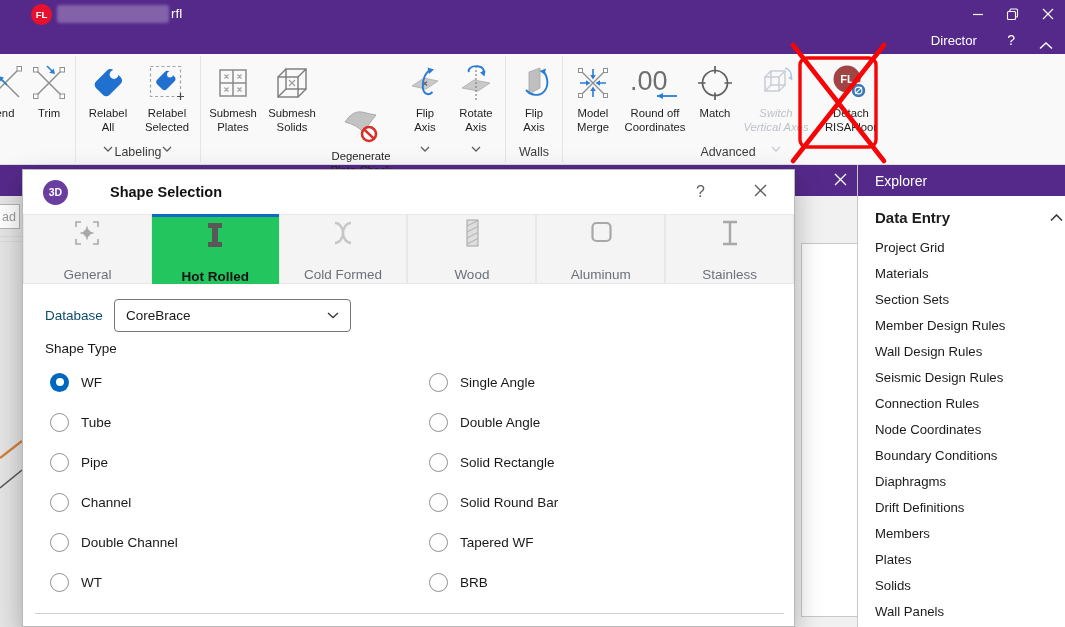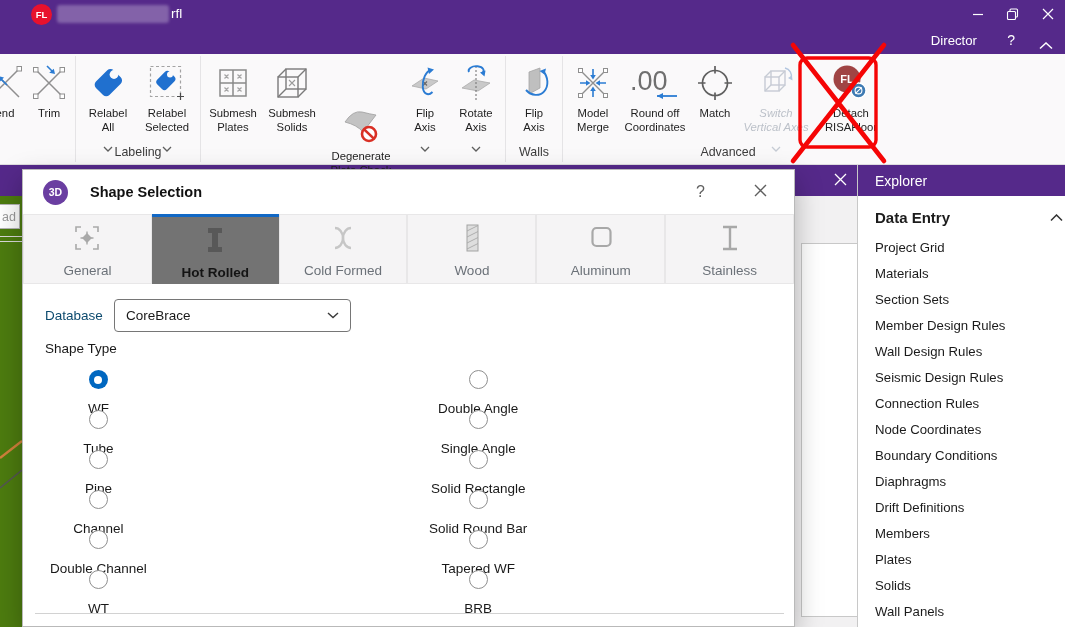--- a/index.html
+++ b/index.html
@@ -26,48 +26,48 @@
   .rbtn{display:flex;flex-direction:column;align-items:center;padding-top:5px;box-sizing:border-box;cursor:default;}
   .ricon{height:47px;display:flex;align-items:center;}
   .rlabel{font-size:11.3px;line-height:1.28;text-align:center;color:#1e1e1e;white-space:pre-line;}
   .rchev{margin-top:3px;height:7px;}
   .glabel{font-size:12.4px;color:#3c3c3c;padding:0 6px 5px;margin-top:auto;}
   .rsep{width:1px;background:#e5e4e6;margin:2px 3px;}
   .disabled .rlabel{color:#bcc1c9;}
   
   .inner-bar{position:absolute;left:0;top:165px;width:857px;height:31px;background:#55298a;z-index:1;}
   .inner-close{position:absolute;right:9px;top:7px;}
-  .ws-left{position:absolute;left:0;top:196px;width:22px;height:431px;background:#4d7c0f;z-index:1;overflow:hidden;}
+  .ws-left{position:absolute;left:0;top:196px;width:22px;height:431px;background:#e5e5e5;z-index:1;overflow:hidden;}
   .ws-combo{position:absolute;left:-32px;top:8px;width:52px;height:25px;background:#fff;border:1px solid #b5b5b5;
             display:flex;align-items:center;justify-content:flex-end;padding-right:3px;
             color:#9a9a9a;font-size:12.5px;box-sizing:border-box;}
   .ws-lines{position:absolute;left:0;top:40px;width:22px;height:4px;border-top:1px solid #d9d9d9;border-bottom:1px solid #d9d9d9;}
   .ws-right{position:absolute;left:795px;top:196px;width:62px;height:431px;background:#f2f1f2;z-index:1;}
   .ws-panel{position:absolute;left:6px;top:47px;width:70px;height:372px;background:#fff;border:1px solid #c8c8c8;}
   
   .dialog{position:absolute;left:22px;top:169px;width:773px;height:458px;background:#fff;
           border:1px solid #b9b9b9;box-sizing:border-box;box-shadow:0 10px 26px rgba(0,0,0,.28);z-index:5;}
   .dhead{position:absolute;left:0;top:0;width:100%;height:44px;display:flex;align-items:center;
          padding:0 20px;box-sizing:border-box;gap:22px;}
   .d3d{width:25px;height:25px;border-radius:50%;background:#6a3ea1;color:#fff;font-size:10.5px;font-weight:bold;
        display:flex;align-items:center;justify-content:center;}
-  .dtitle{font-size:14.5px;font-weight:700;color:#111;flex:1;}
+  .dtitle{font-size:14.5px;font-weight:700;color:#111;flex:1;margin-left:20px;}
   .dhelp{color:#5f5f5f;font-size:16px;margin-right:26px;}
   .tabstrip{position:absolute;left:0;top:44px;width:100%;height:70px;display:flex;}
-  .tab{flex:1;display:flex;flex-direction:column;align-items:center;justify-content:center;gap:7px;
+  .tab{flex:1;display:flex;flex-direction:column;align-items:center;gap:16px;
        background:#f5f4f5;border:1px solid #e8e7e8;box-sizing:border-box;color:#6b7178;font-size:13.5px;}
-  .tab.active{background:#737373;border:none;border-top:3px solid #1168c5;color:#141414;font-weight:700;}
+  .tab.active{background:#22c55e;border:none;border-top:3px solid #1168c5;color:#141414;font-weight:700;}
   .db-label{position:absolute;left:22px;top:129px;height:33px;line-height:33px;font-size:13.5px;color:#0c4a6e;}
   .db-select{position:absolute;left:91px;top:129px;width:237px;height:33px;border:1px solid #767676;border-radius:4px;
              background:#fff;display:flex;align-items:center;padding:0 11px;box-sizing:border-box;
              font-size:13.5px;color:#191919;}
   .db-select .sel-text{flex:1;}
   .st-label{position:absolute;left:22px;top:171px;font-size:13.5px;color:#191919;}
   .shape-col{position:absolute;display:flex;flex-direction:column;gap:16px;}
-  .shape-row{display:flex;align-items:center;gap:12px;height:24px;flex-direction:column;}
+  .shape-row{display:flex;align-items:center;gap:12px;height:24px;}
   .radio{width:19px;height:19px;border-radius:50%;border:1px solid #8f8f8f;background:#fff;box-sizing:border-box;
          display:flex;align-items:center;justify-content:center;flex:none;}
   .radio.checked{border:none;background:#0067c0;}
   .radio.checked::after{content:'';width:8px;height:8px;border-radius:50%;background:#fff;}
   .shape-row span{font-size:13.5px;color:#191919;}
   .ddiv{position:absolute;left:12px;top:443px;width:749px;border-top:1px solid #d2d2d2;}
   
   .explorer{position:absolute;left:857px;top:165px;width:208px;height:462px;background:#fff;
             border-left:1px solid #c8c8c8;box-sizing:border-box;z-index:2;}
   .exp-head{height:31px;background:#55298a;color:#fff;font-size:14px;display:flex;align-items:center;padding-left:17px;}
@@ -473,25 +473,25 @@
       </div>
       <div class="shape-row">
         <div class="radio"></div>
         <span>WT</span>
       </div>
     </div>
 
     <div class="shape-col" style="left:406px;top:200px;">
       <div class="shape-row">
         <div class="radio"></div>
+        <span>Single Angle</span>
+      </div>
+      <div class="shape-row">
+        <div class="radio"></div>
         <span>Double Angle</span>
-      </div>
-      <div class="shape-row">
-        <div class="radio"></div>
-        <span>Single Angle</span>
       </div>
       <div class="shape-row">
         <div class="radio"></div>
         <span>Solid Rectangle</span>
       </div>
       <div class="shape-row">
         <div class="radio"></div>
         <span>Solid Round Bar</span>
       </div>
       <div class="shape-row">

